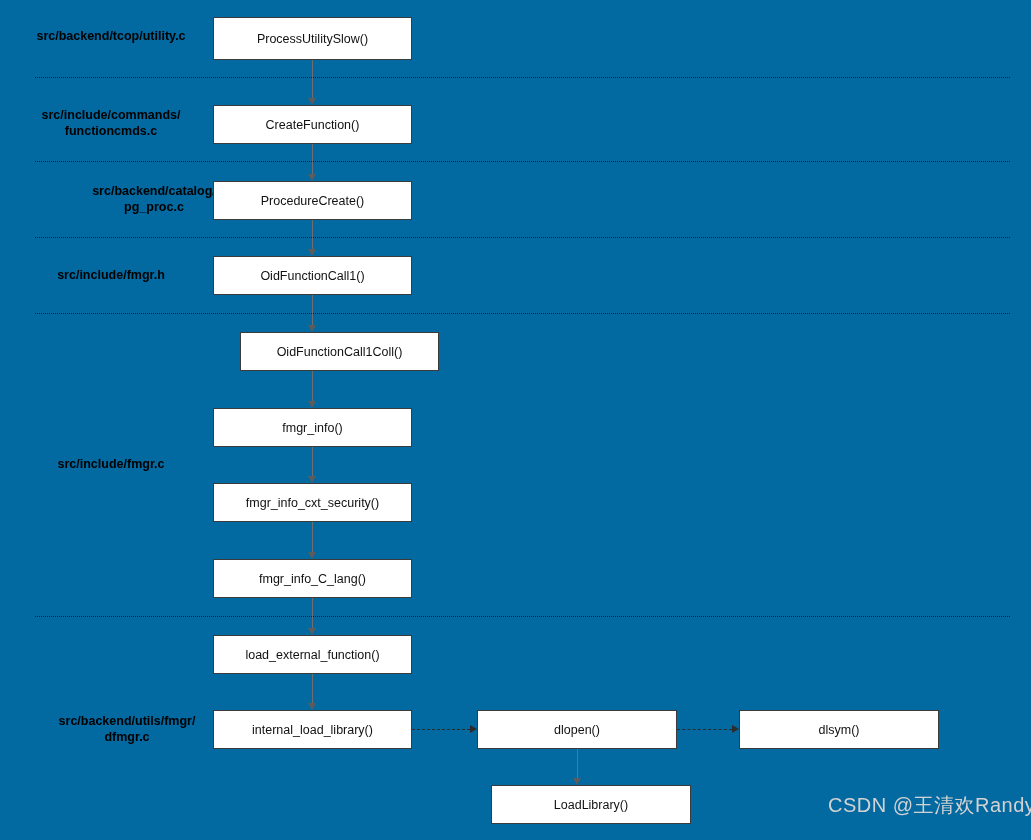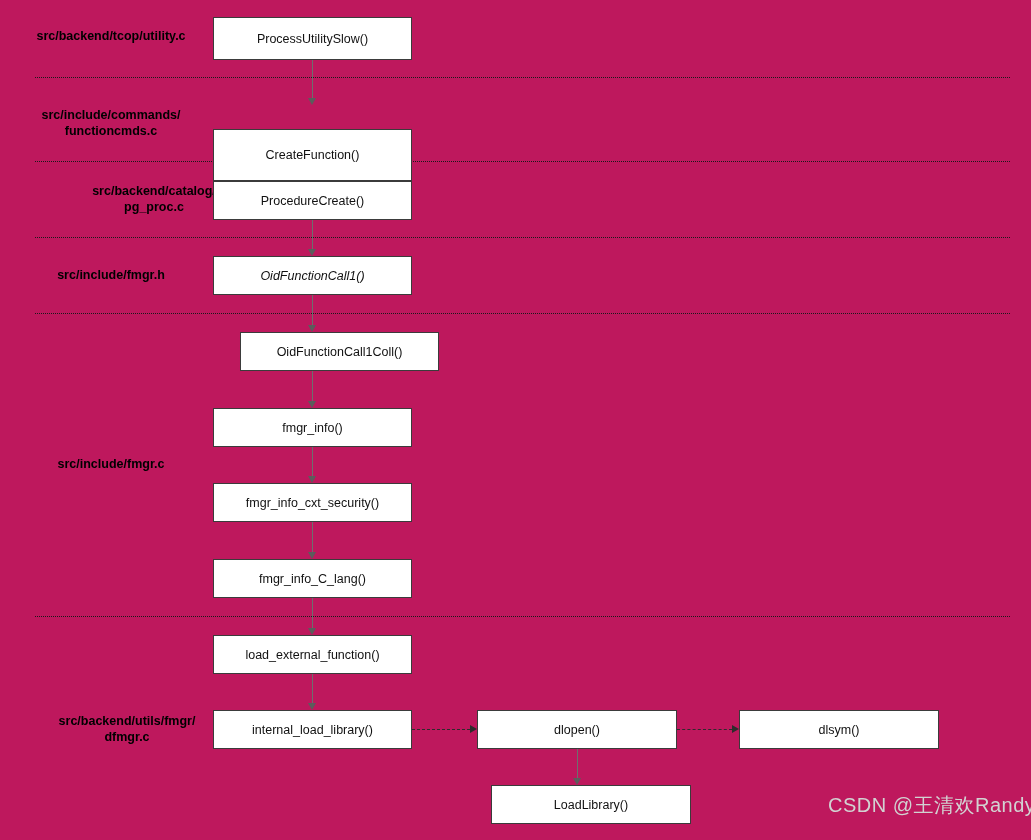--- a/index.html
+++ b/index.html
@@ -7,21 +7,21 @@
     padding: 0;
     background: #ffffff;
   }
   body {
     font-family: "Liberation Sans", "DejaVu Sans", sans-serif;
   }
   #canvas {
     position: relative;
     width: 1031px;
     height: 840px;
-    background: #be185d;
+    background: #0369a1;
     overflow: hidden;
   }
 
   
   .sep {
     position: absolute;
     height: 0;
     border-top: 1px dotted #1a1a1a;
   }
 
@@ -126,27 +126,27 @@
     <div class="arrow-down" style="left: 308px; top: 703px;"></div>
     <div class="conn-h-dash" style="left: 412px; top: 729px; width: 58px;"></div>
     <div class="arrow-right" style="left: 470px; top: 725px;"></div>
     <div class="conn-h-dash" style="left: 677px; top: 729px; width: 55px;"></div>
     <div class="arrow-right" style="left: 732px; top: 725px;"></div>
     <div class="conn-v" style="left: 577px; top: 749px; height: 29px;"></div>
     <div class="arrow-down" style="left: 573px; top: 778px;"></div>
     <div class="node" style="left: 213px; top: 17px; width: 199px; height: 43px;">
       <span>ProcessUtilitySlow()</span>
     </div>
-    <div class="node" style="left: 213px; top: 105px; width: 199px; height: 52px; margin-top: 24px;">
+    <div class="node" style="left: 213px; top: 105px; width: 199px; height: 39px;">
       <span>CreateFunction()</span>
     </div>
     <div class="node" style="left: 213px; top: 181px; width: 199px; height: 39px;">
       <span>ProcedureCreate()</span>
     </div>
-    <div class="node" style="left: 213px; top: 256px; width: 199px; height: 39px; font-style: italic;">
+    <div class="node" style="left: 213px; top: 256px; width: 199px; height: 39px;">
       <span>OidFunctionCall1()</span>
     </div>
     <div class="node" style="left: 213px; top: 332px; width: 199px; height: 39px; margin-left: 27px;">
       <span>OidFunctionCall1Coll()</span>
     </div>
     <div class="node" style="left: 213px; top: 408px; width: 199px; height: 39px;">
       <span>fmgr_info()</span>
     </div>
     <div class="node" style="left: 213px; top: 483px; width: 199px; height: 39px;">
       <span>fmgr_info_cxt_security()</span>

